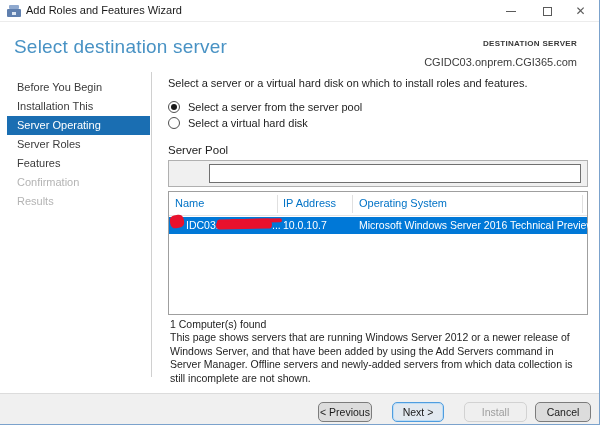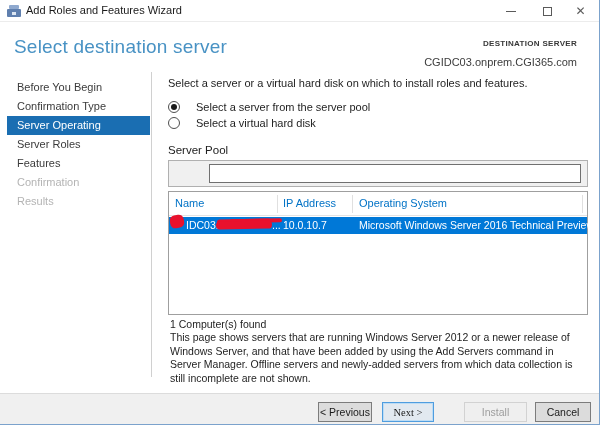--- a/index.html
+++ b/index.html
@@ -35,21 +35,21 @@
   .dest-value { font-size:11px; color:#3c3c3c; margin-top:8px; }
   
   .sidebar { position:absolute; left:0; top:78px; width:151px; }
   .nav-item { position:relative; left:7px; width:143px; height:19px; line-height:19px;
     padding-left:10px; font-size:11px; color:#3b3b3b; cursor:pointer; }
   .nav-item.active { background:#1A6EB2; color:#ffffff; }
   .nav-item.disabled { color:#b4b4b4; cursor:default; }
   .pane-divider { position:absolute; left:151px; top:72px; width:1px; height:305px; background:#d0d0d0; }
   
   .intro { position:absolute; left:168px; top:77px; font-size:11px; color:#1e1e1e; }
-  .radio-row { position:absolute; left:168px; display:flex; align-items:center; gap:16px; cursor:default; }
+  .radio-row { position:absolute; left:168px; display:flex; align-items:center; gap:8px; cursor:default; }
   .radio-row.r1 { top:101px; } .radio-row.r2 { top:117px; }
   .radio-outer { width:12px; height:12px; border:1px solid #4f4f4f; border-radius:50%;
     background:#fff; position:relative; flex:0 0 auto; }
   .radio-outer.checked::after { content:""; position:absolute; left:2px; top:2px;
     width:6px; height:6px; border-radius:50%; background:#1a1a1a; }
   .radio-label { font-size:11px; color:#1e1e1e; }
   .section-label { position:absolute; left:168px; top:144px; font-size:11.5px; color:#222; }
   
   .filter-strip { position:absolute; left:168px; top:160px; width:420px; height:27px;
     background:#f0f0f0; border:1px solid #b0b0b0; }
@@ -78,24 +78,24 @@
   .redact-b { left:45px; top:4px; width:56px; height:8px; transform:rotate(-1deg);
     box-shadow:0 -3px 0 -1px #E8112D, 12px -4px 0 -2px #E8112D; border-radius:4px; }
   .count-text { position:absolute; left:170px; top:318px; font-size:10.5px; color:#1e1e1e; }
   .description { position:absolute; left:170px; top:331px; width:417px;
     font-size:10.5px; line-height:13.5px; color:#1e1e1e; }
   
   .footer { position:absolute; left:0; top:393px; width:600px; height:32px;
     background:#f0f0f0; border-top:1px solid #dcdcdc; }
   .btn { position:absolute; top:8px; height:20px; font-size:10.5px;
     font-family:"Liberation Sans",sans-serif; color:#1a1a1a;
-    background:#dcdcdc; border:1px solid #7c7c7c; border-radius:0; cursor:pointer; padding:0; }
+    background:#dcdcdc; border:1px solid #7c7c7c; border-radius:5px; cursor:pointer; padding:0; }
   .btn-previous { left:318px; width:54px; }
-  .btn-next { left:382px; width:52px; background:#e2e9f0;
-    border:1px solid #4f9ddf; box-shadow:inset 0 0 0 1px #bcdcf5;font-family:Liberation Serif, serif; }
+  .btn-next { left:392px; width:52px; background:#e2e9f0;
+    border:1px solid #4f9ddf; box-shadow:inset 0 0 0 1px #bcdcf5; }
   .btn-install { left:464px; width:63px; background:#efefef;
     border:1px solid #d2d2d2; color:#9d9d9d; cursor:default; }
   .btn-cancel { left:535px; width:56px; }
 </style>
 </head>
 <body>
 
 <div class="window">
 
   <div class="titlebar">
@@ -117,21 +117,21 @@
   </div>
 
   <div class="page-title">Select destination server</div>
   <div class="dest">
     <div class="dest-label">DESTINATION SERVER</div>
     <div class="dest-value">CGIDC03.onprem.CGI365.com</div>
   </div>
 
   <div class="sidebar">
     <div class="nav-item">Before You Begin</div>
-    <div class="nav-item">Confirmation Type</div>
+    <div class="nav-item">Installation This</div>
     <div class="nav-item active">Server Operating</div>
     <div class="nav-item">Server Roles</div>
     <div class="nav-item">Features</div>
     <div class="nav-item disabled">Confirmation</div>
     <div class="nav-item disabled">Results</div>
   </div>
   <div class="pane-divider"></div>
 
   <div class="intro">Select a server or a virtual hard disk on which to install roles and features.</div>
 

